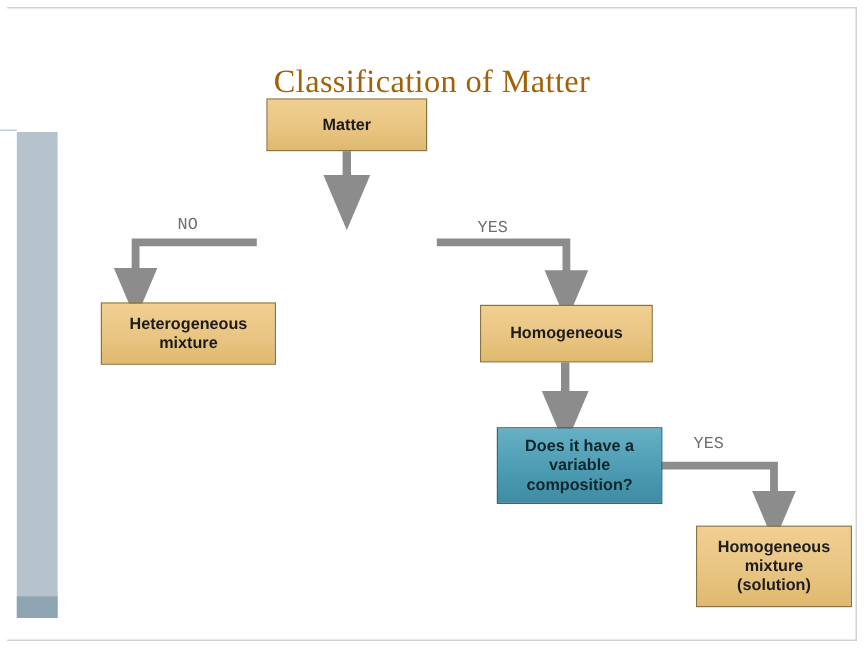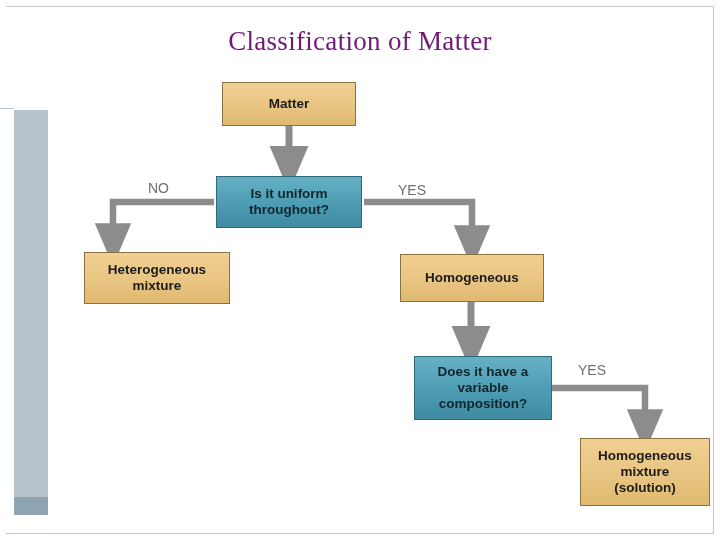--- a/index.html
+++ b/index.html
@@ -64,26 +64,26 @@
   #sidebar-hairline {
     position: absolute;
     left: 0px; top: 108px;
     width: 14px; height: 1px;
     background: #b6c3cd;
   }
 
   
   #title {
     position: absolute;
-    left: 60px; top: 26px;
+    left: 60px; top: 53px;
     width: 600px;
     text-align: center;
     font-family: "Liberation Serif", serif;
     font-size: 27px;
-    color: #701a75;
+    color: #a16207;
     letter-spacing: 0.3px;
     white-space: nowrap;
   }
 
   
   #diagram {
     position: absolute;
     left: 0; top: 0;
     width: 587px; height: 540px;
   }
@@ -107,21 +107,21 @@
     border: 1.5px solid #8a7340;
   }
   .node.teal {
     background: linear-gradient(to bottom, #67b0c4 0%, #4c9cb3 55%, #3f8ba2 100%);
     border: 1.5px solid #2d6a7d;
     color: #10262c;
   }
 
   .lbl {
     position: absolute;
-    font-family: Liberation Sans, sans-serif;
+    font-family: Liberation Mono, monospace;
     font-size: 14px;
     color: #6e6e6e;
     font-weight: normal;
     white-space: nowrap;
   }
 
   svg.conn {
     position: absolute;
     left: 0; top: 0;
     width: 720px; height: 540px;
@@ -159,22 +159,20 @@
 
       <path d="M364,202 L472,202 L472,246" stroke="#8c8c8c" stroke-width="6.5" fill="none" marker-end="url(#arrowhead)"></path>
 
       <path d="M471,302 L471,348" stroke="#8c8c8c" stroke-width="7" fill="none" marker-end="url(#arrowhead)"></path>
 
       <path d="M542,388 L645,388 L645,430" stroke="#8c8c8c" stroke-width="6.5" fill="none" marker-end="url(#arrowhead)"></path>
     </svg>
 
     <div class="node tan" style="left:222px; top:82px; width:134px; height:44px;">Matter</div>
 
-    <div class="node teal" style="left:216px; top:176px; width:146px; height:52px; white-space:pre-line;">Is it uniform
-throughout?</div>
 
     <div class="node tan" style="left:40px; top:252px; width:146px; height:52px; white-space:pre-line;margin-left:44px;">Heterogeneous
 mixture</div>
 
     <div class="node tan" style="left:400px; top:254px; width:144px; height:48px;">Homogeneous</div>
 
     <div class="node teal" style="left:402px; top:356px; width:138px; height:64px; white-space:pre-line;margin-left:12px;">Does it have a
 variable
 composition?</div>
 

